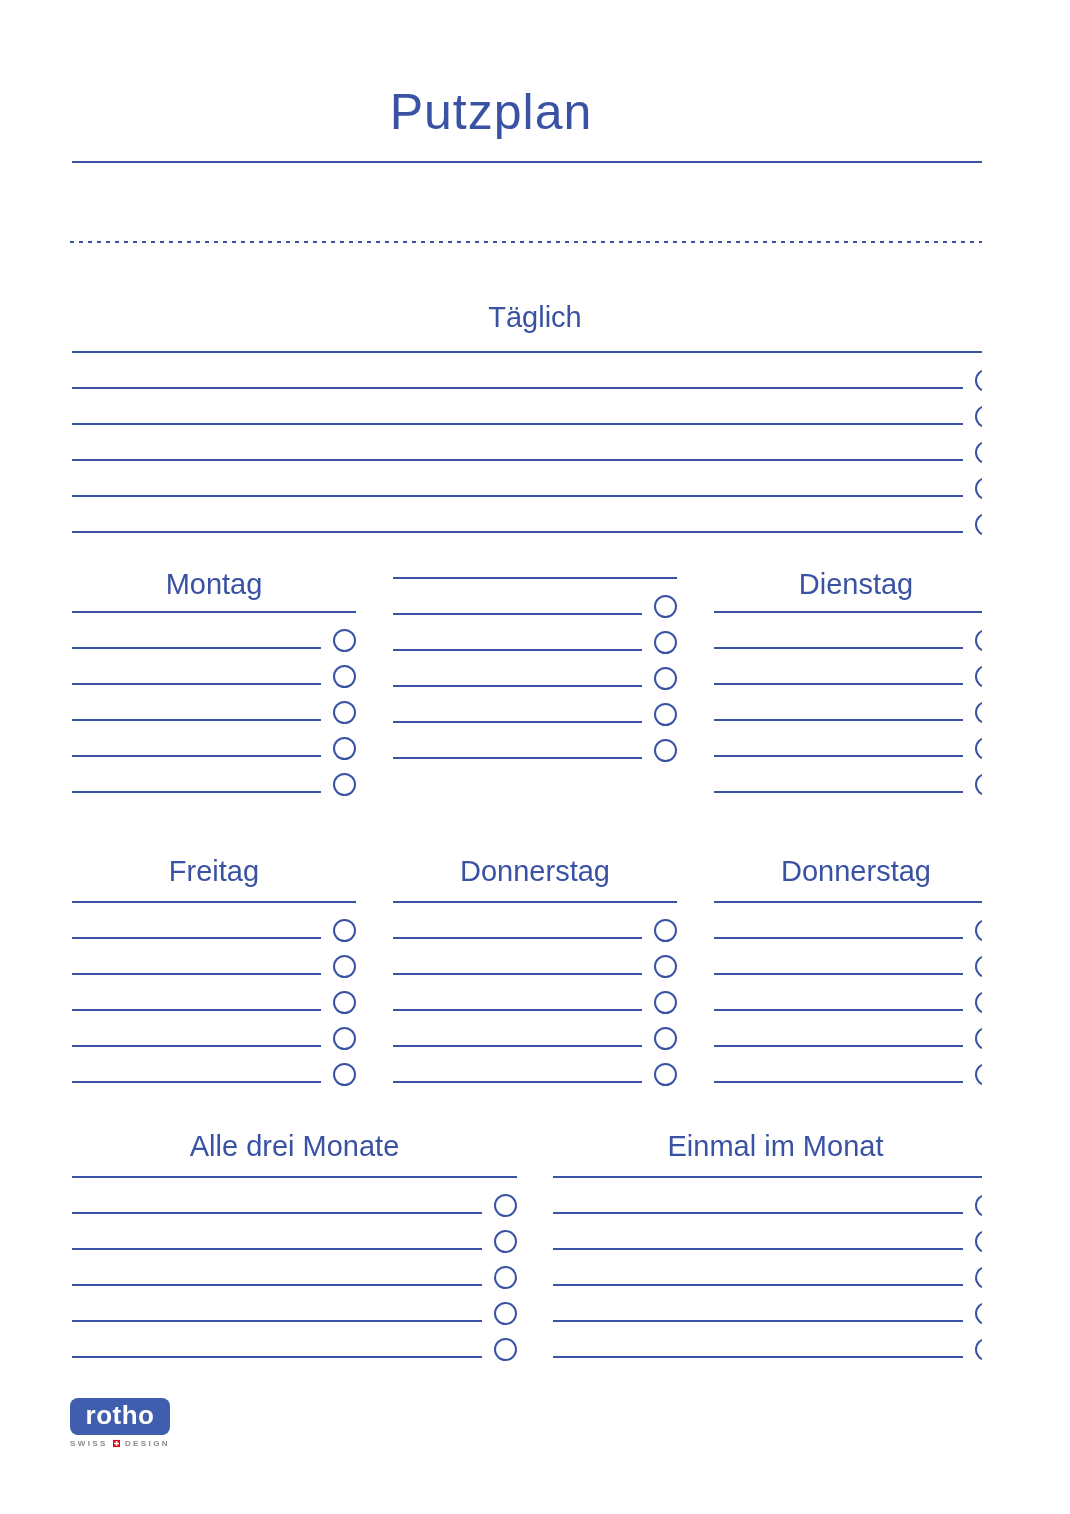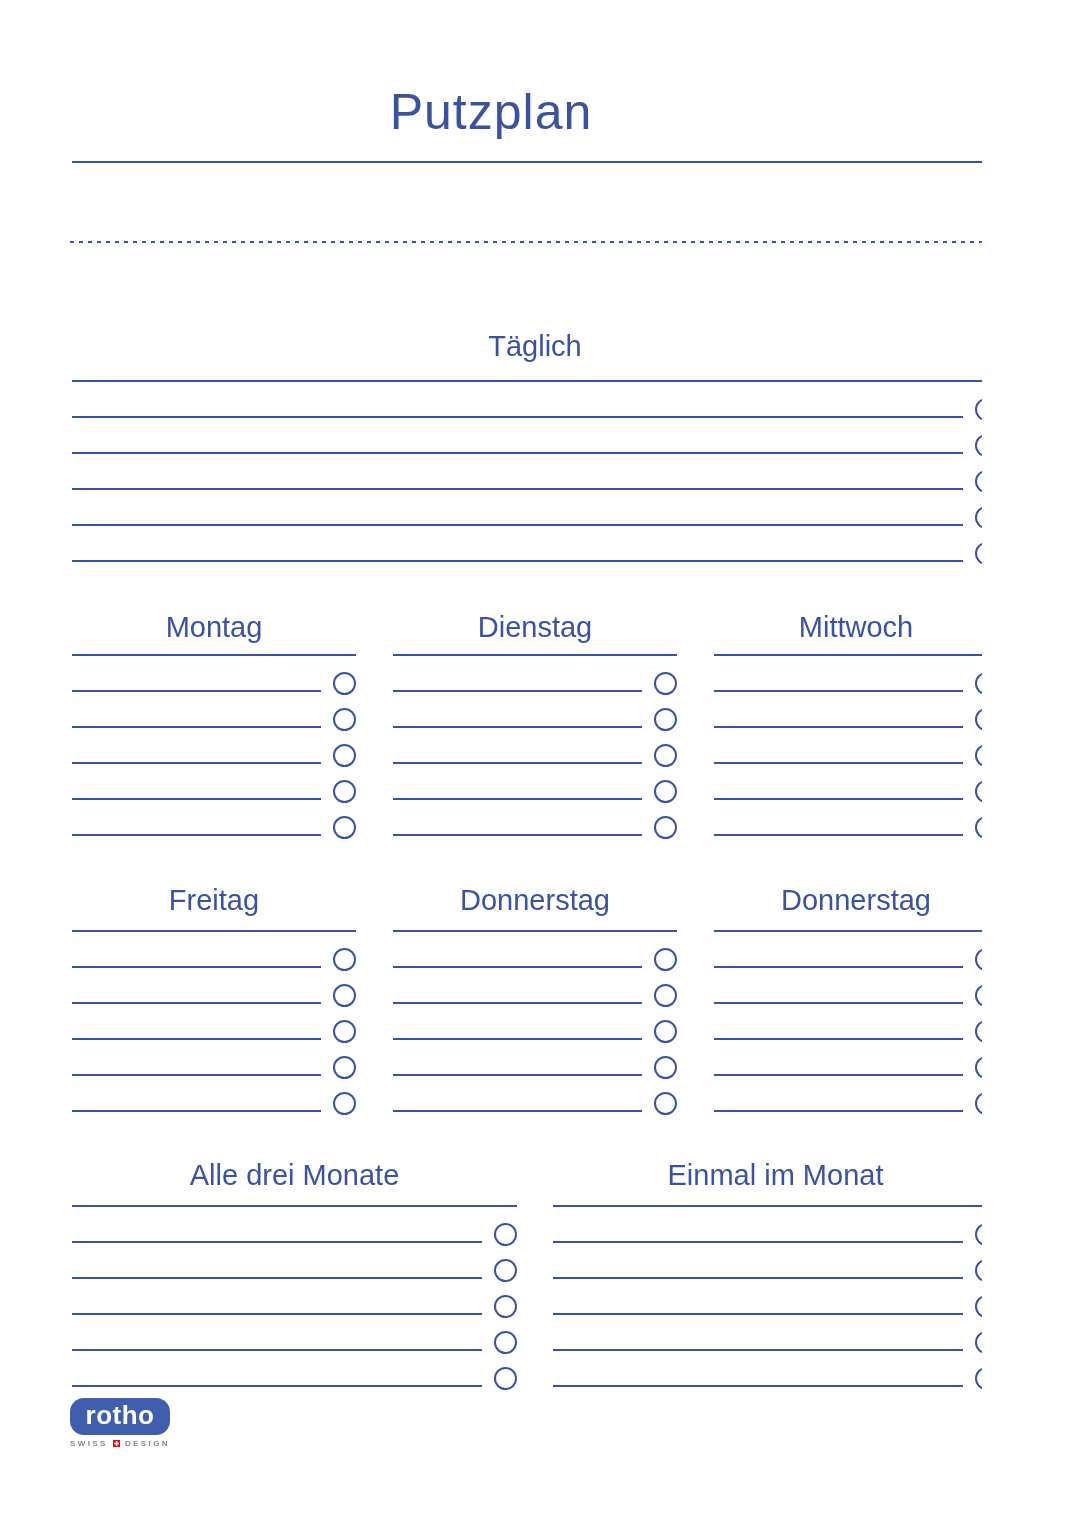--- a/index.html
+++ b/index.html
@@ -44,21 +44,20 @@
     background:repeating-linear-gradient(90deg, var(--blue) 0 4px, transparent 4px 9px);
   }
 
   
   .heading {
     height:34px;
     line-height:34px;
     font-size:29px;
     text-align:center;
     font-weight:normal;
-    margin-top:29px;
   }
   .rows { border-top:2px solid var(--blue); }
   .row {
     height:36px;
     display:flex;
     align-items:flex-end;
   }
   .write-line {
     flex:1 1 auto;
     height:100%;
@@ -82,21 +81,21 @@
   }
   .section-daily .rows { margin-top:17px; }
 
   .grid3 {
     position:absolute;
     left:72px; width:926px;
     display:grid;
     grid-template-columns:repeat(3, 284px);
     column-gap:37px;
   }
-  .week1 { top:581px; }
+  .week1 { top:567px; }
   .week1 .rows { margin-top:10px; }
   .week2 { top:854px; }
   .week2 .rows { margin-top:13px; }
 
   .grid2 {
     position:absolute;
     left:72px; width:926px;
     display:grid;
     grid-template-columns:repeat(2, 445px);
     column-gap:36px;
@@ -106,21 +105,21 @@
 
   
   .logo {
     position:absolute;
     left:70px; top:1398px;
     width:100px;
   }
   .logo-badge {
     width:100px; height:37px;
     background:var(--logo-bg);
-    border-radius:14px;
+    border-radius:8px;
     color:#ffffff;
     font-size:26px;
     font-weight:bold;
     text-align:center;
     line-height:34px;
     letter-spacing:0.5px;
   }
   .logo-tagline {
     margin-top:4px;
     display:flex;
@@ -189,46 +188,45 @@
           <div class="write-line"></div>
           <div class="check-circle"></div>
         </div>
           <div class="row">
           <div class="write-line"></div>
           <div class="check-circle"></div>
         </div>
         </div>
     </div>
     <div class="col">
+      <div class="rows">
+        <div class="row">
+          <div class="write-line"></div>
+          <div class="check-circle"></div>
+        </div>
+      <div class="row">
+          <div class="write-line"></div>
+          <div class="check-circle"></div>
+        </div>
+          <div class="row">
+          <div class="write-line"></div>
+          <div class="check-circle"></div>
+        </div>
+          <div class="row">
+          <div class="write-line"></div>
+          <div class="check-circle"></div>
+        </div>
+          <div class="row">
+          <div class="write-line"></div>
+          <div class="check-circle"></div>
+        </div>
+        </div>
+    </div>
+    <div class="col">
       <div class="heading">Dienstag</div>
-      <div class="rows">
-        <div class="row">
-          <div class="write-line"></div>
-          <div class="check-circle"></div>
-        </div>
-      <div class="row">
-          <div class="write-line"></div>
-          <div class="check-circle"></div>
-        </div>
-          <div class="row">
-          <div class="write-line"></div>
-          <div class="check-circle"></div>
-        </div>
-          <div class="row">
-          <div class="write-line"></div>
-          <div class="check-circle"></div>
-        </div>
-          <div class="row">
-          <div class="write-line"></div>
-          <div class="check-circle"></div>
-        </div>
-        </div>
-    </div>
-    <div class="col">
-      <div class="heading">Mittwoch</div>
       <div class="rows">
         <div class="row">
           <div class="write-line"></div>
           <div class="check-circle"></div>
         </div>
       <div class="row">
           <div class="write-line"></div>
           <div class="check-circle"></div>
         </div>
           <div class="row">

